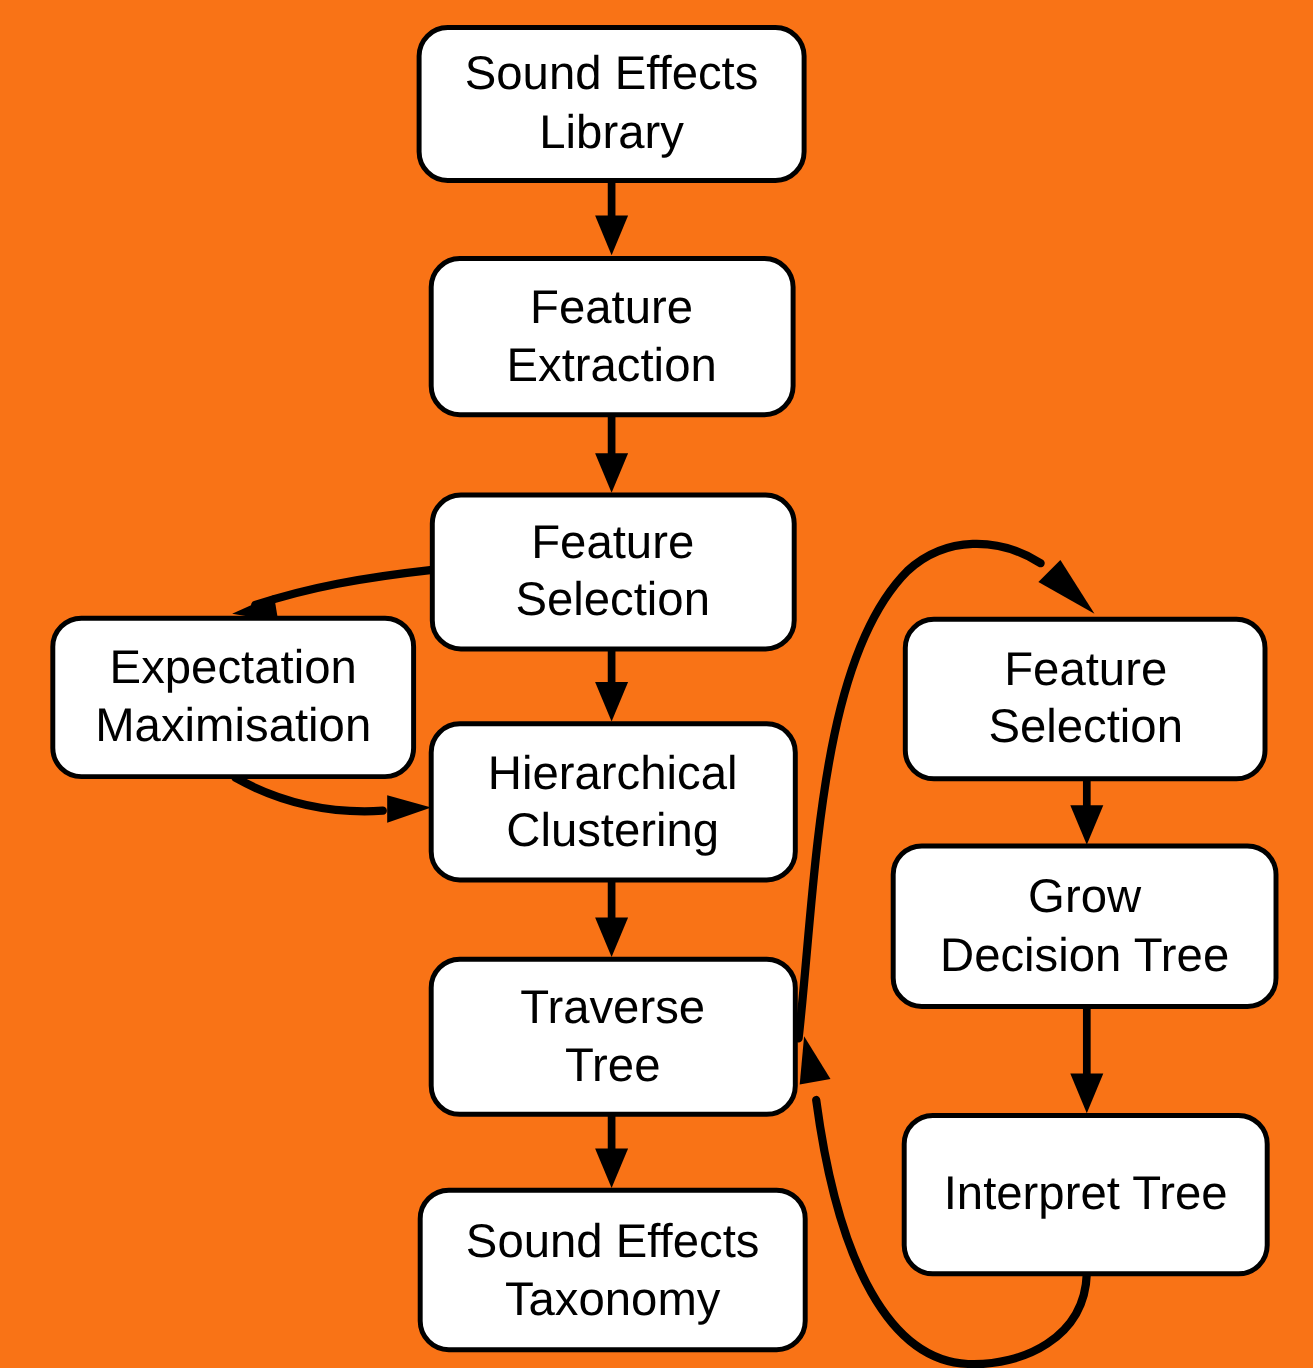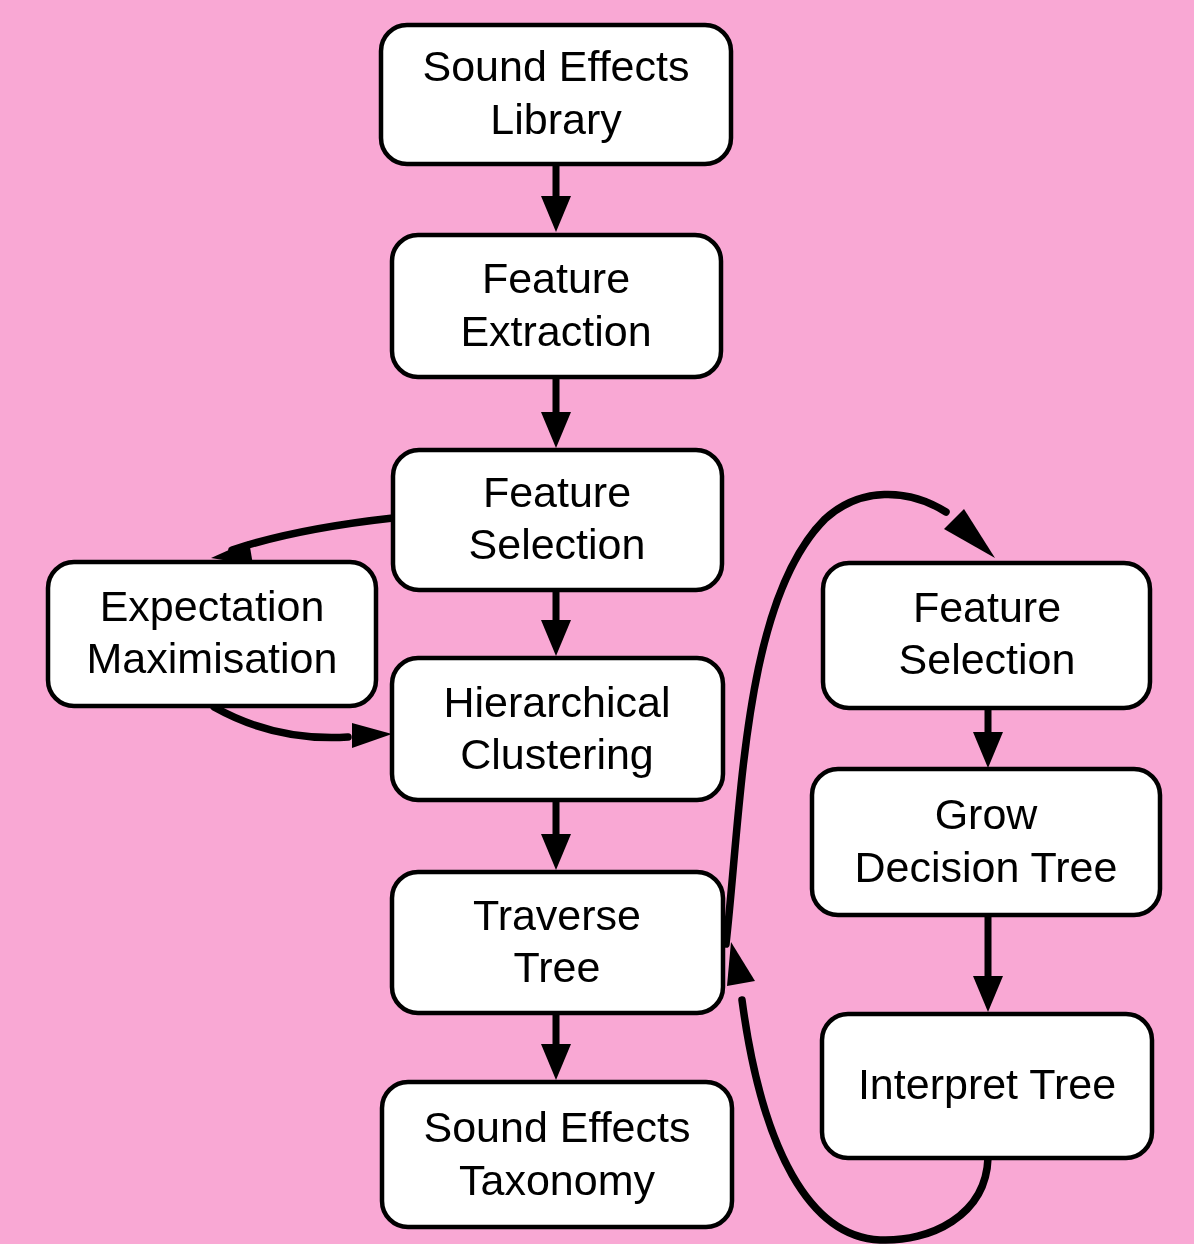--- a/index.html
+++ b/index.html
@@ -7,21 +7,21 @@
     padding: 0;
     background: #ffffff;
   }
   body {
     font-family: "Liberation Sans", sans-serif;
   }
   #flowchart-root {
     position: relative;
     width: 1194px;
     height: 1244px;
-    background: #f9a8d4;
+    background: #f97316;
     overflow: hidden;
   }
   svg#flow-svg {
     display: block;
     width: 1194px;
     height: 1244px;
   }
   .node-box {
     fill: #ffffff;
     stroke: #000000;

